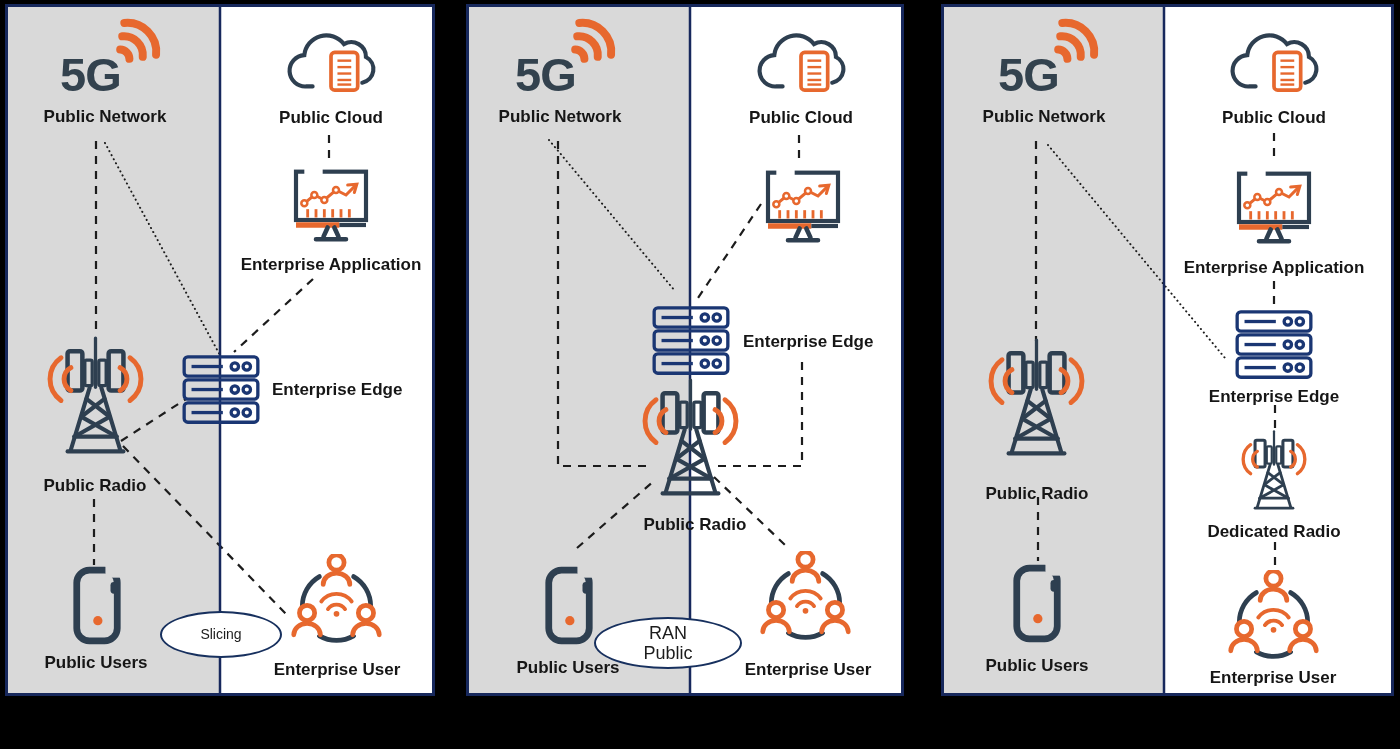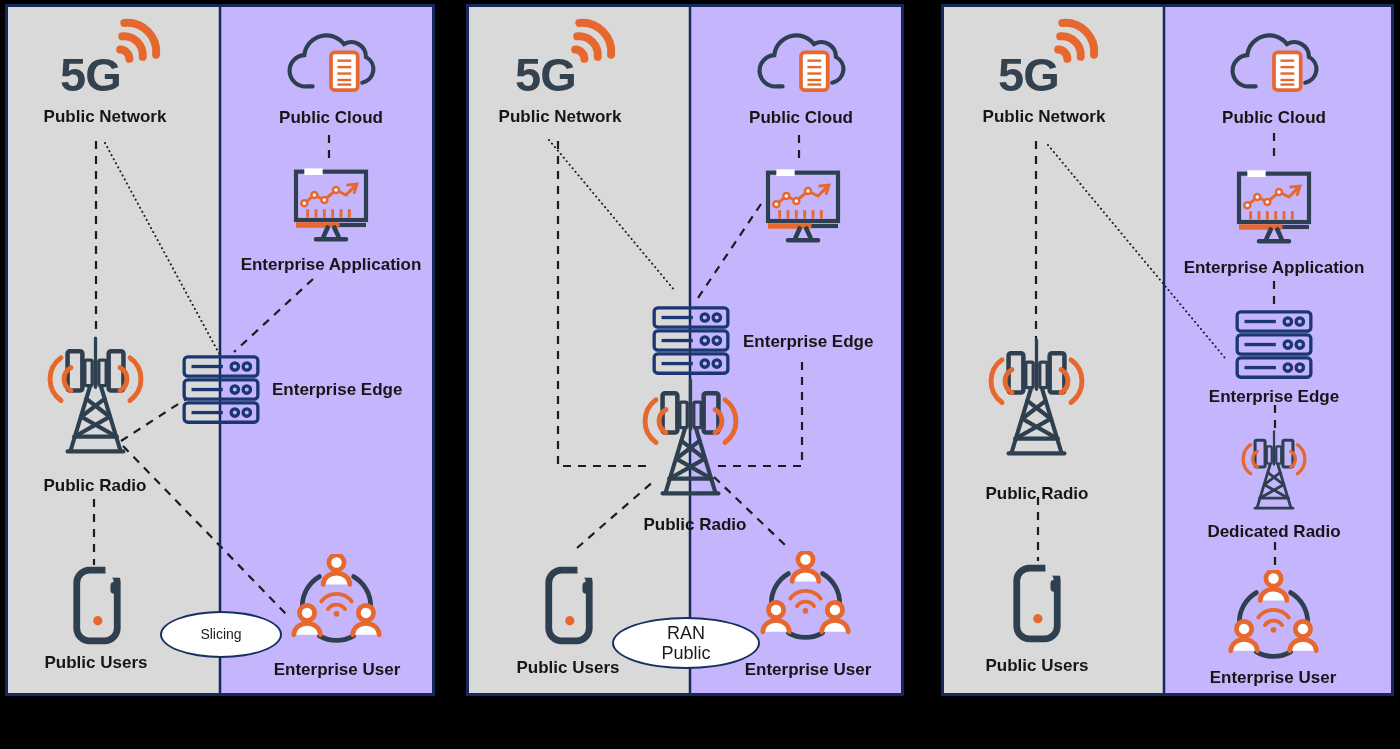--- a/index.html
+++ b/index.html
@@ -1,18 +1,18 @@
 <!DOCTYPE html>
 <html><head>
 <meta charset="utf-8">
 <style>
   html,body{margin:0;padding:0;background:#000;}
   .stage{position:relative;width:1400px;height:749px;background:#000;overflow:hidden;
          font-family:"Liberation Sans",sans-serif;}
-  .panel{position:absolute;top:4px;height:692px;background:#c4b5fd;border:3px solid #17285c;box-sizing:border-box;}
+  .panel{position:absolute;top:4px;height:692px;background:#ffffff;border:3px solid #17285c;box-sizing:border-box;}
   .gray{position:absolute;left:0;top:0;bottom:0;background:#d9d9d9;}
   .lines{position:absolute;left:0;top:0;pointer-events:none;}
   .node{position:absolute;}
   .lbl{position:absolute;font-weight:bold;font-size:17px;color:#161616;text-align:center;line-height:1.25;}
   .lbl.left{text-align:left;}
   .badge{position:absolute;background:#fff;border:2.5px solid #17305e;border-radius:50%;
          display:flex;flex-direction:column;align-items:center;justify-content:center;
          font-size:14px;color:#1c1c1c;line-height:1.12;box-sizing:border-box;}
   .logo5g{position:absolute;width:150px;height:110px;}
   .logo5g .g5{position:absolute;font-size:47px;font-weight:800;color:#33424e;letter-spacing:-1px;}
@@ -267,21 +267,21 @@
       </div>
     <div class="lbl" style="left:19px;top:650px;width:160px">Public Users</div>
 
     <div class="node" style="left:289px;top:544px">
         <svg width="95" height="95">
           <use href="#sym-users"></use>
         </svg>
       </div>
     <div class="lbl" style="left:259px;top:652px;width:160px">Enterprise User</div>
 
-    <div class="badge" style="left:143px;top:610px;width:148px;height:52px;font-size:18px">
+    <div class="badge" style="left:125px;top:610px;width:148px;height:52px;font-size:18px">
       <span>RAN</span>
       <span>Public</span>
     </div>
   </div>
 
   <div class="panel" style="left:941px;width:453px;">
     <div class="gray" style="width:220px"></div>
     <svg class="lines" width="447" height="686" viewBox="0 0 447 686">
       <g fill="none" stroke="#1c1c1c" stroke-width="2.2" stroke-dasharray="8 7">
         <line x1="92" y1="134" x2="92" y2="334"></line>

